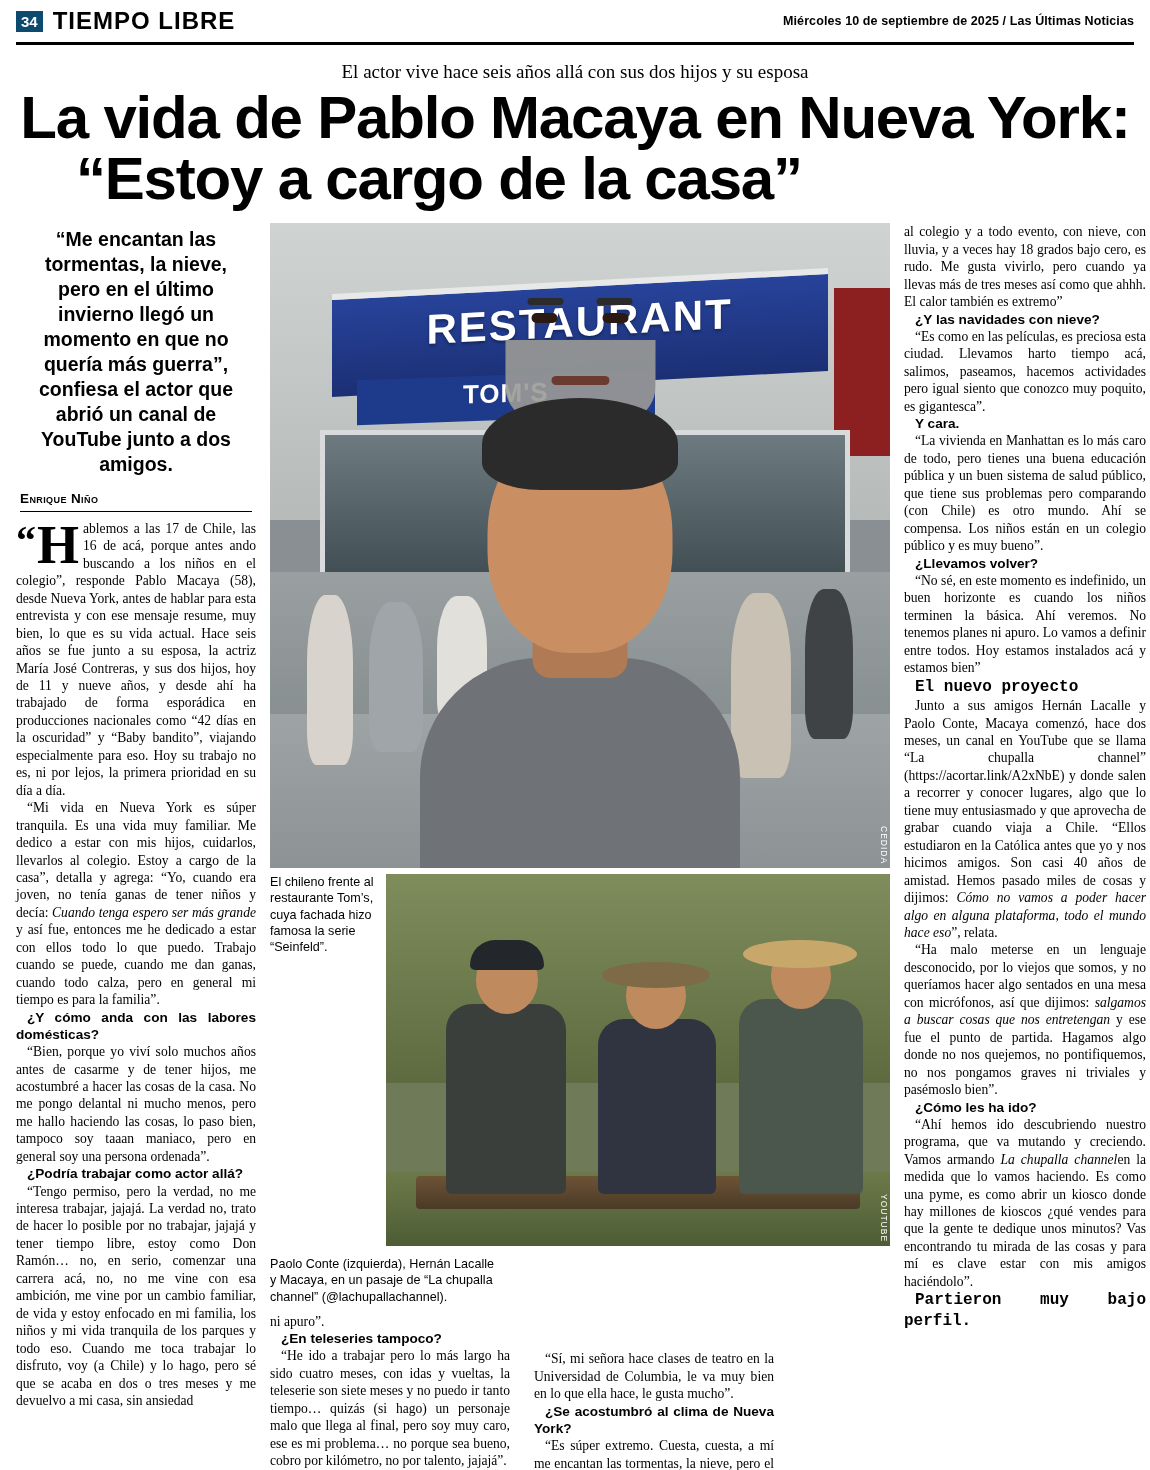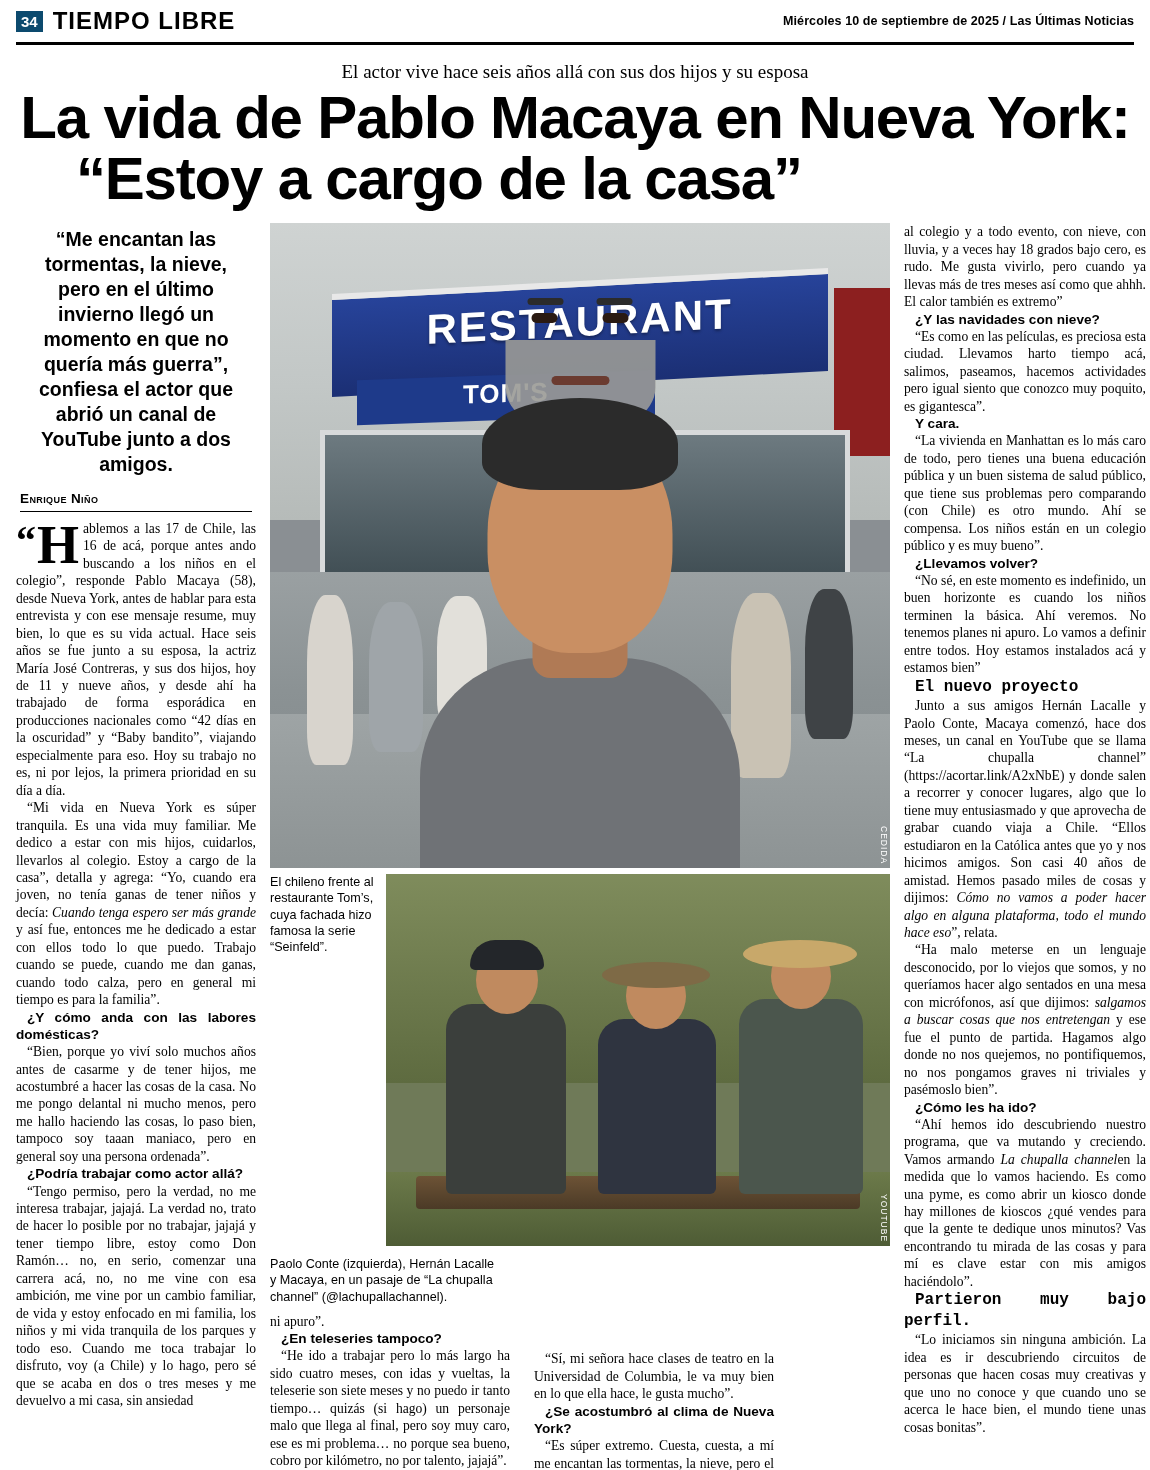--- a/index.html
+++ b/index.html
@@ -323,18 +323,17 @@
         <p class="q">Y cara.</p>
         <p>“La vivienda en Manhattan es lo más caro de todo, pero tienes una buena educación pública y un buen sistema de salud público, que tiene sus problemas pero comparando (con Chile) es otro mundo. Ahí se compensa. Los niños están en un colegio público y es muy bueno”.</p>
         <p class="q">¿Llevamos volver?</p>
         <p>“No sé, en este momento es indefinido, un buen horizonte es cuando los niños terminen la básica. Ahí veremos. No tenemos planes ni apuro. Lo vamos a definir entre todos. Hoy estamos instalados acá y estamos bien”</p>
         <p class="subhead">El nuevo proyecto</p>
         <p><span>Junto a sus amigos Hernán Lacalle y Paolo Conte, Macaya comenzó, hace dos meses, un canal en YouTube que se llama “La chupalla channel” (https://acortar.link/A2xNbE) y donde salen a recorrer y conocer lugares, algo que lo tiene muy entusiasmado y que aprovecha de grabar cuando viaja a Chile. “Ellos estudiaron en la Católica antes que yo y nos hicimos amigos. Son casi 40 años de amistad. Hemos pasado miles de cosas y dijimos:</span> <span class="it">Cómo no vamos a poder hacer algo en alguna plataforma, todo el mundo hace eso</span><span>”, relata.</span></p>
         <p><span>“Ha malo meterse en un lenguaje desconocido, por lo viejos que somos, y no queríamos hacer algo sentados en una mesa con micrófonos, así que dijimos:</span> <span class="it">salgamos a buscar cosas que nos entretengan</span> <span>y ese fue el punto de partida. Hagamos algo donde no nos quejemos, no pontifiquemos, no nos pongamos graves ni triviales y pasémoslo bien”.</span></p>
         <p class="q">¿Cómo les ha ido?</p>
         <p><span>“Ahí hemos ido descubriendo nuestro programa, que va mutando y creciendo. Vamos armando</span> <span class="it">La chupalla channel</span><span>en la medida que lo vamos haciendo. Es como una pyme, es como abrir un kiosco donde hay millones de kioscos ¿qué vendes para que la gente te dedique unos minutos? Vas encontrando tu mirada de las cosas y para mí es clave estar con mis amigos haciéndolo”.</span></p>
         <p class="subhead">Partieron muy bajo perfil.</p>
-        <p>“Lo iniciamos sin ninguna ambición. La idea es ir descubriendo circuitos de personas que hacen cosas muy creativas y que uno no conoce y que cuando uno se acerca le hace bien, el mundo tiene unas cosas bonitas”.</p>
       </div>
     </div>
 
   </div>
 </div>
 
 </body></html>

